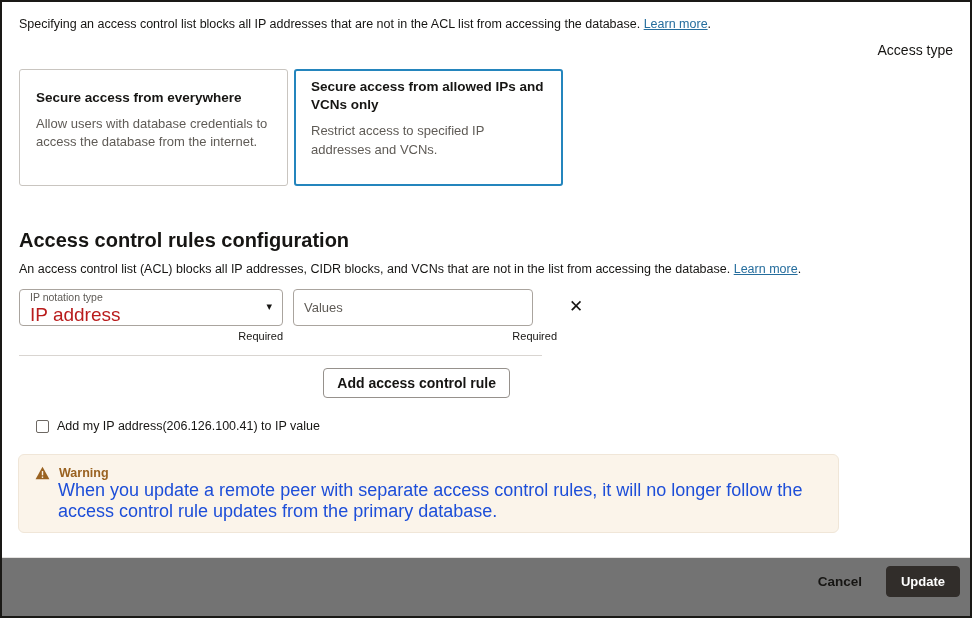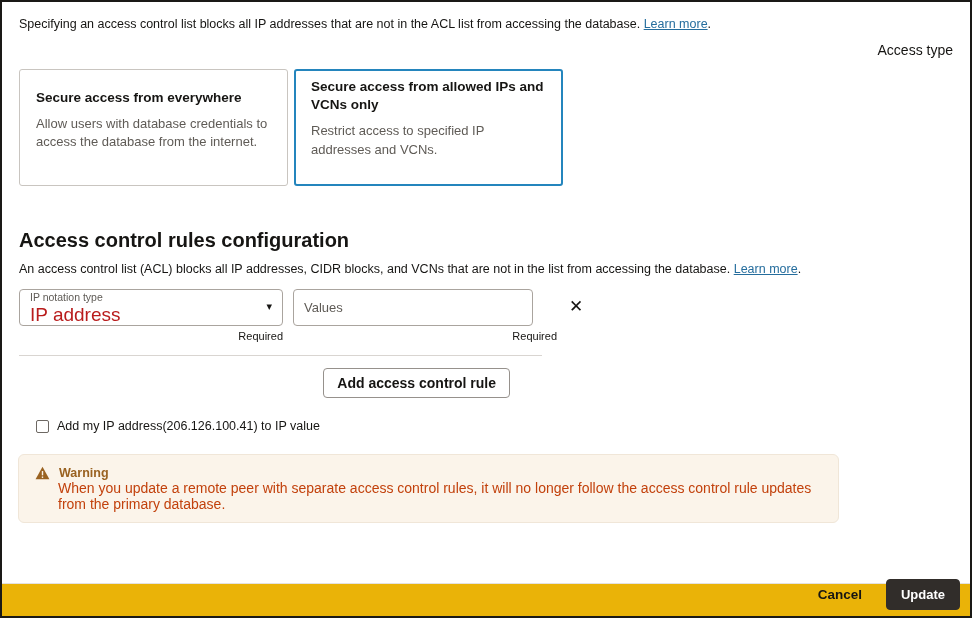--- a/index.html
+++ b/index.html
@@ -77,26 +77,26 @@
     border: 1px solid #6d6archive863; border: 1px solid #6d6863; border-radius: 2px; background: #fff;
   }
   .myip-label { font-size: 12.5px; cursor: pointer; }
   .warning-box {
     width: 821px; min-height: 57px;
     background: #fbf4ea; border: 1px solid #f0e6d8; border-radius: 6px;
     margin: 21px 0 0 -1px; padding: 11px 14px 10px 16px;
   }
   .warning-head { display: flex; align-items: center; gap: 9px; }
   .warning-title { font-size: 12.5px; font-weight: bold; color: #9a6221; }
-  .warning-msg { font-size: 14px; color: #c2410c; padding-left: 23px; }
+  .warning-msg { font-size: 18px; color: #1d4ed8; padding-left: 23px; }
   .dialog-footer {
     border-top: 1px solid #e4e2e0;
-    height: 33px; flex: none;
+    height: 59px; flex: none;
     display: flex; align-items: center; justify-content: flex-end;
-    gap: 24px; padding: 0 10px 12px 0; background: #eab308;
+    gap: 24px; padding: 0 10px 12px 0; background: #737373;
   }
   .cancel-btn {
     background: none; border: none; font-size: 13.5px; font-weight: bold;
     color: #161513; cursor: pointer;
     font-family: "Liberation Sans", "DejaVu Sans", sans-serif;
   }
   .update-btn {
     background: #312d2a; border: 1px solid #312d2a; border-radius: 4px;
     color: #ffffff; font-size: 13px; font-weight: bold;
     padding: 7px 14px; cursor: pointer;

